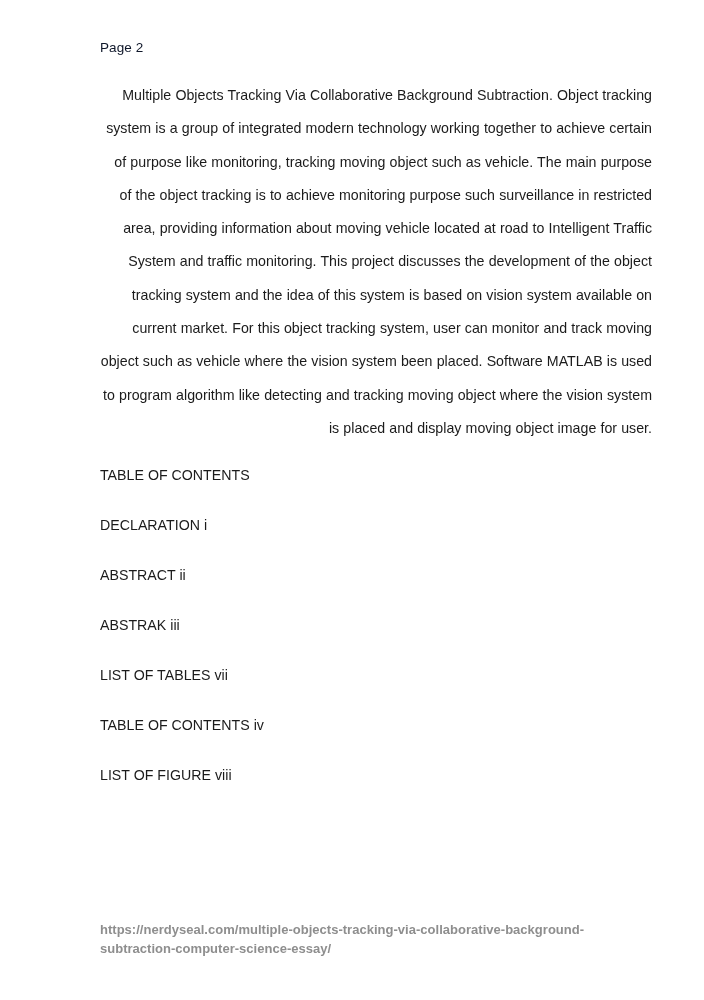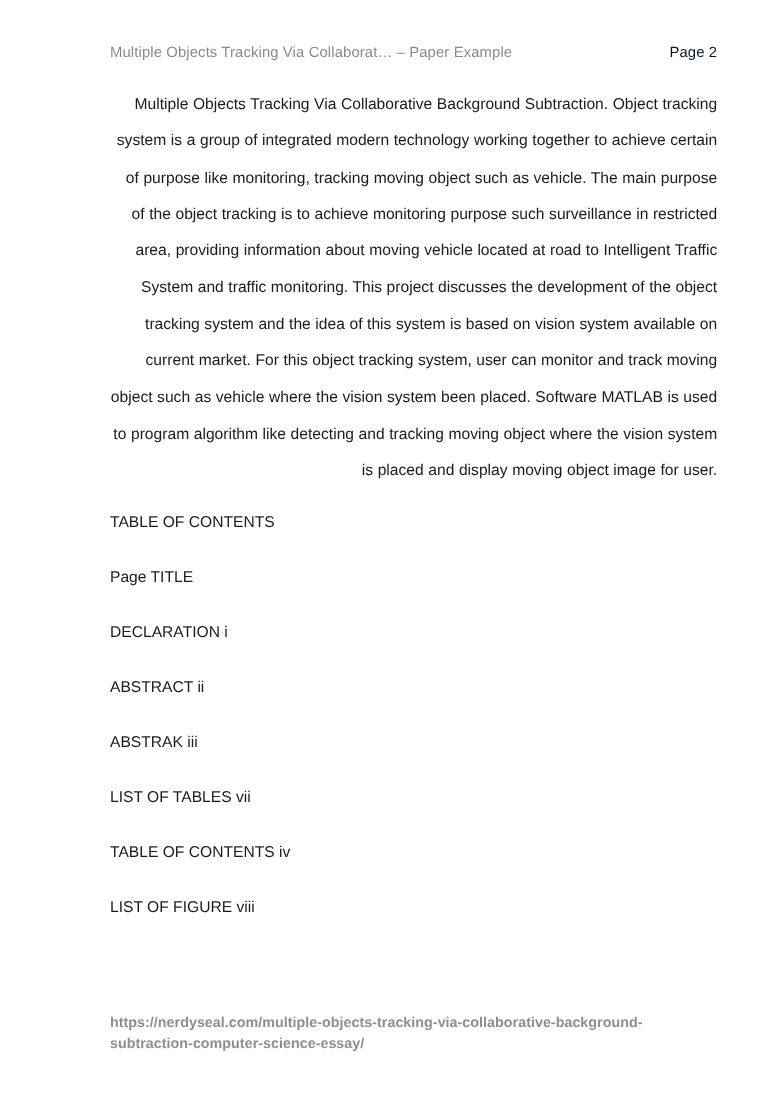--- a/index.html
+++ b/index.html
@@ -100,31 +100,29 @@
     word-break: break-word;
     font-weight: bold;
   }
 </style>
 </head>
 <body>
 
 <div class="page">
 
   <div class="page-header">
-    <span class="header-title">Multiple Objects Tracking Via Collaborat… – Paper Example</span>
     <span class="header-pagenum">Page 2</span>
   </div>
 
   <div class="doc-body">
 
     <p class="body-paragraph">Multiple Objects Tracking Via Collaborative Background Subtraction. Object tracking system is a group of integrated modern technology working together to achieve certain of purpose like monitoring, tracking moving object such as vehicle. The main purpose of the object tracking is to achieve monitoring purpose such surveillance in restricted area, providing information about moving vehicle located at road to Intelligent Traffic System and traffic monitoring. This project discusses the development of the object tracking system and the idea of this system is based on vision system available on current market. For this object tracking system, user can monitor and track moving object such as vehicle where the vision system been placed. Software MATLAB is used to program algorithm like detecting and tracking moving object where the vision system is placed and display moving object image for user.</p>
 
     <div class="toc-block">
       <p class="toc-line">TABLE OF CONTENTS</p>
-      <p class="toc-line">Page TITLE</p>
       <p class="toc-line">DECLARATION i</p>
       <p class="toc-line">ABSTRACT ii</p>
       <p class="toc-line">ABSTRAK iii</p>
       <p class="toc-line">LIST OF TABLES vii</p>
       <p class="toc-line">TABLE OF CONTENTS iv</p>
       <p class="toc-line">LIST OF FIGURE viii</p>
     </div>
 
   </div>
 

